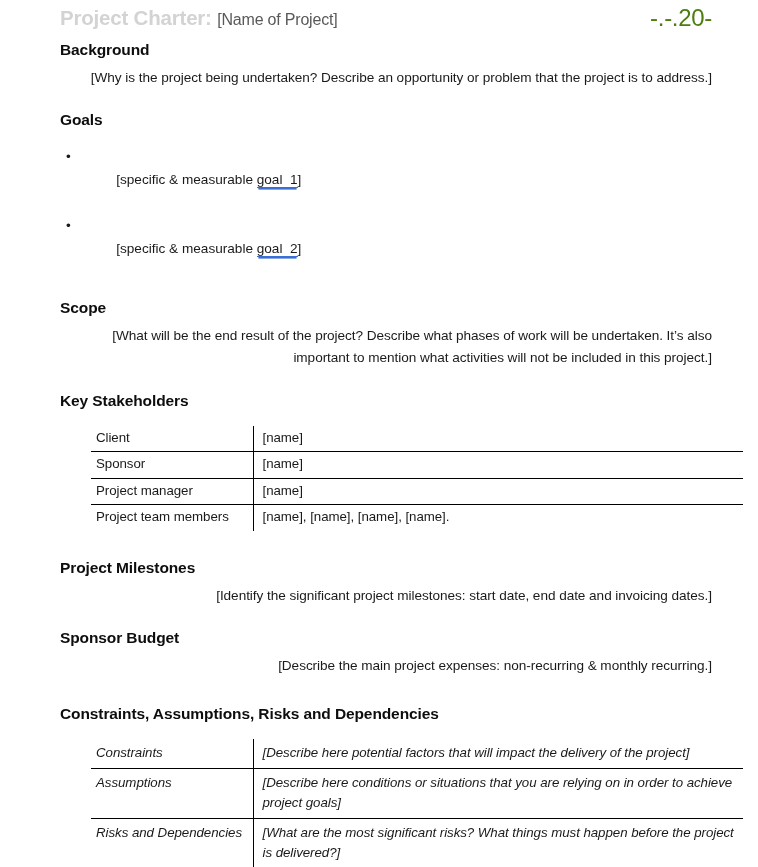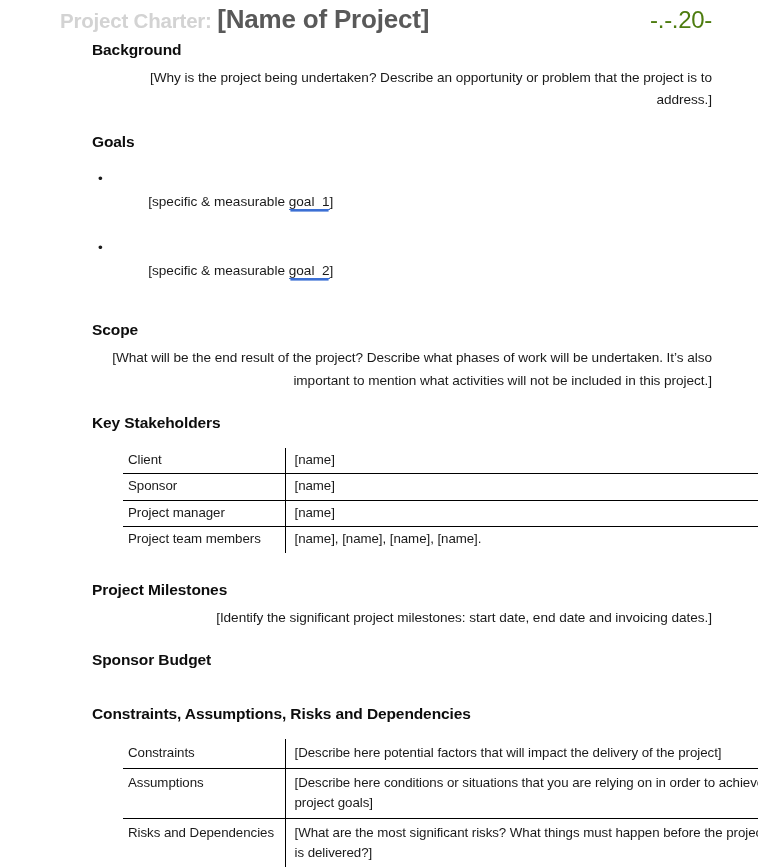--- a/index.html
+++ b/index.html
@@ -45,37 +45,37 @@
     align-items: baseline;
     white-space: pre;
   }
   .title-prefix {
     font-size: 20.5px;
     font-weight: bold;
     color: #d3d3d3;
     letter-spacing: -0.2px;
   }
   .title-name {
-    font-size: 26px;
-    font-weight: bold;
+    font-size: 16px;
+    font-weight: normal;
     color: #595959;
     letter-spacing: -0.2px;
     white-space: pre;
   }
   .doc-date {
     font-size: 24px;
     font-weight: normal;
     color: #4d7c0f;
     letter-spacing: -0.3px;
     white-space: pre;
   }
 
   
   .content {
-    padding-left: 92px;
+    padding-left: 60px;
     padding-right: 46px;
   }
 
   h2.section-heading {
     font-size: 15.5px;
     font-weight: bold;
     color: #0d0d0d;
     margin: 0;
     padding: 0;
     line-height: 20px;
@@ -151,21 +151,21 @@
   table.doc-table td.value-col {
     padding-left: 9px;
   }
   table.doc-table.no-bottom tr:last-child td {
     border-bottom: none;
   }
   table.doc-table.with-bottom tr:last-child td {
     border-bottom: 1.2px solid #000000;
   }
   table.doc-table.stakeholders td { padding-top: 2px; padding-bottom: 3px; }
-  table.doc-table.constraints td { padding-top: 4px; padding-bottom: 4px; }
+  table.doc-table.constraints td { padding-top: 4px; padding-bottom: 4px; font-style: italic; }
 </style>
 </head>
 <body>
 
 <div class="page">
 
   <div class="doc-header">
     <div class="title-line">
       <div class="title-wrap">
         <span class="title-prefix">Project Charter: </span><span class="title-name">[Name of </span><span class="title-name wavy">Project]</span><span class="title-name wavy">  </span>
@@ -227,20 +227,21 @@
     <div class="gap-xl"></div>
 
     <h2 class="section-heading">Project Milestones</h2>
     <div class="gap-sm"></div>
     <p class="body-text">[Identify the significant project milestones: start date, end date and invoicing dates.]</p>
 
     <div class="gap-lg"></div>
 
     <h2 class="section-heading">Sponsor Budget</h2>
     <div class="gap-sm"></div>
+    <p class="body-text">[Describe the main project expenses: non-recurring &amp; monthly recurring.]</p>
 
     <div class="gap-xl"></div>
 
     <h2 class="section-heading">Constraints, Assumptions, Risks and Dependencies</h2>
     <div class="gap-md"></div>
     <table class="doc-table constraints with-bottom">
       <tbody>
         <tr>
           <td class="label-col">Constraints</td>
           <td class="value-col">[Describe here potential factors that will impact the delivery of the project]</td>

